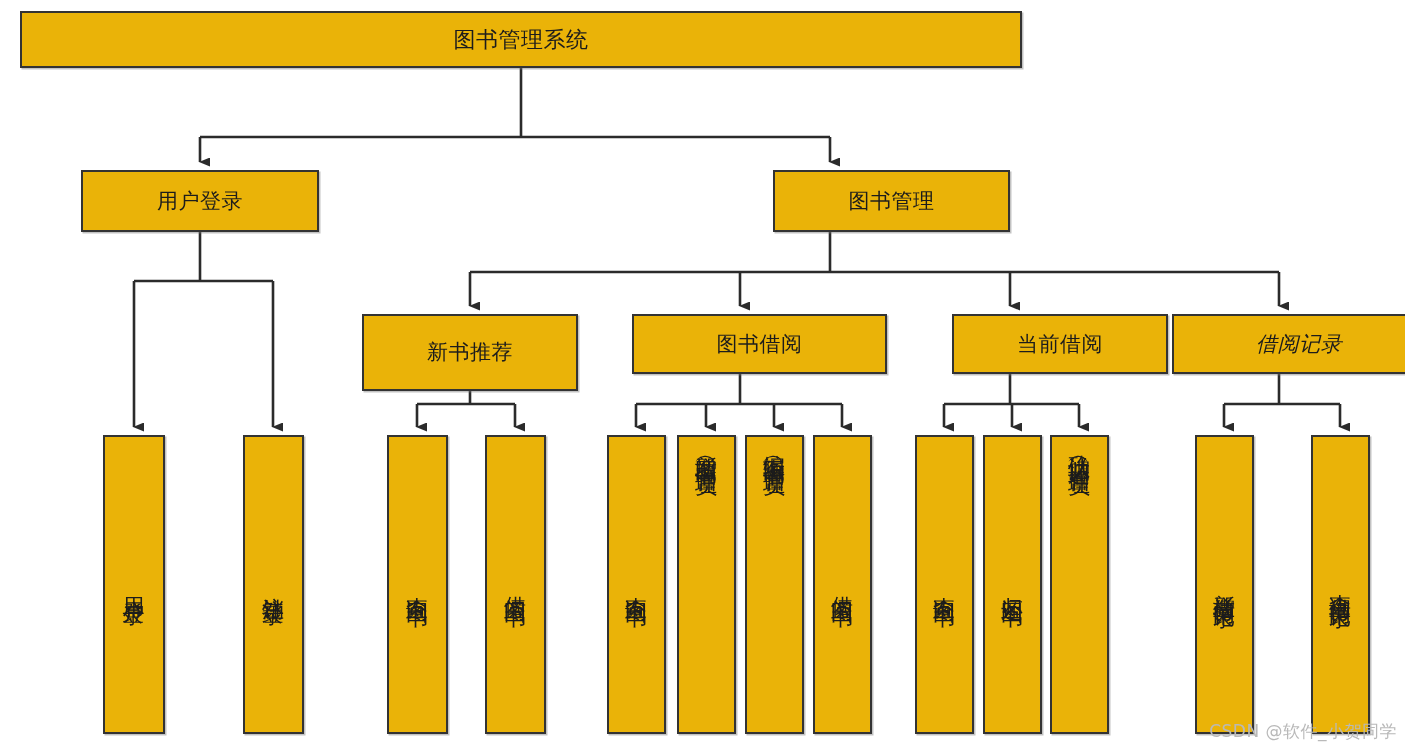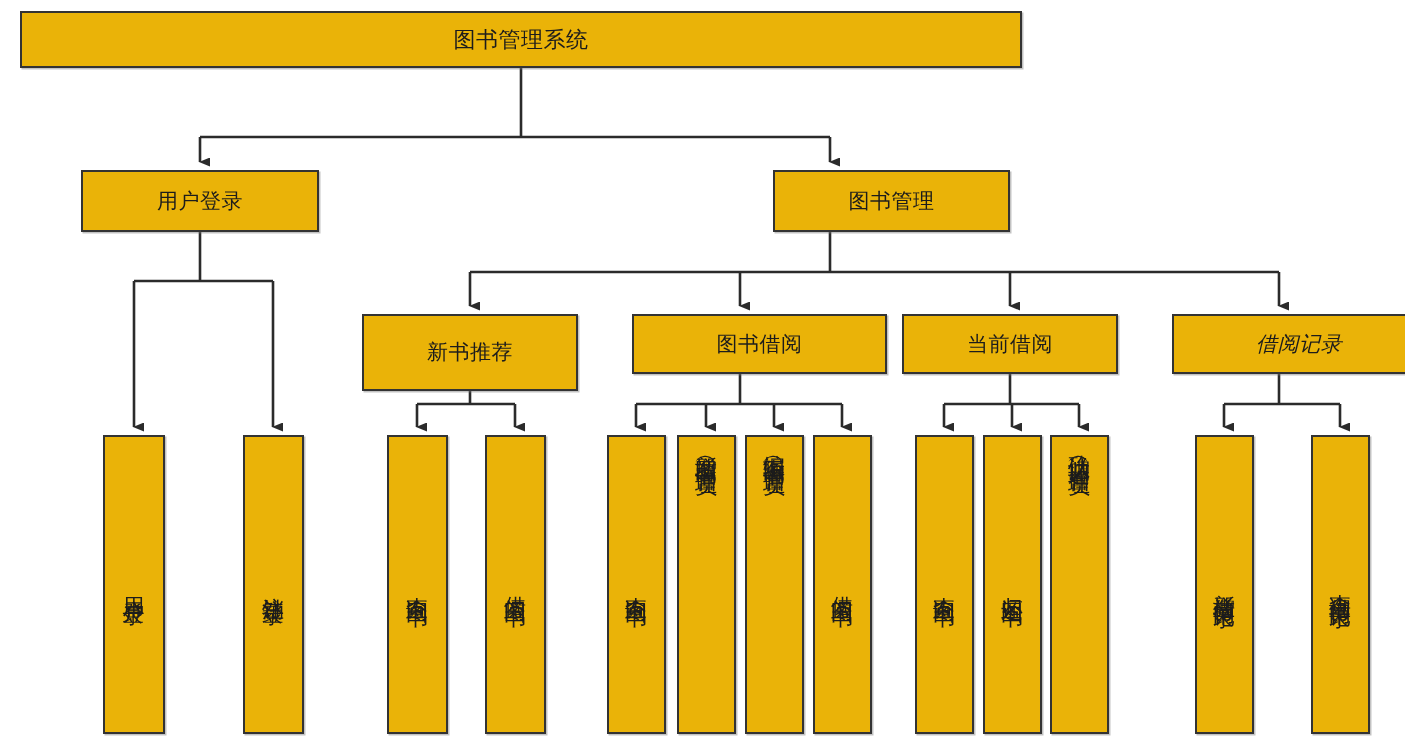--- a/index.html
+++ b/index.html
@@ -136,21 +136,21 @@
   <div class="node" style="left:745px;top:170px;width:237px;height:62px;margin-left:28px;">
     <span class="lbl">图书管理</span>
   </div>
 
   <div class="node" style="left:362px;top:314px;width:216px;height:77px;">
     <span class="lbl">新书推荐</span>
   </div>
   <div class="node" style="left:632px;top:314px;width:255px;height:60px;">
     <span class="lbl">图书借阅</span>
   </div>
-  <div class="node" style="left:902px;top:314px;width:216px;height:60px;">
+  <div class="node" style="left:952px;top:314px;width:216px;height:60px;">
     <span class="lbl">当前借阅</span>
   </div>
   <div class="node" style="left:1172px;top:314px;width:254px;height:60px;font-style:italic;">
     <span class="lbl">借阅记录</span>
   </div>
 
   <div class="node leaf mid" style="left:103px;top:435px;width:62px;height:299px;">
     <span class="lbl">用户登录</span>
   </div>
   <div class="node leaf mid" style="left:243px;top:435px;width:61px;height:299px;">
@@ -187,14 +187,15 @@
     <span class="lbl">确认归还（管理员）</span>
   </div>
 
   <div class="node leaf mid" style="left:1195px;top:435px;width:59px;height:299px;">
     <span class="lbl">新增借阅记录</span>
   </div>
   <div class="node leaf mid" style="left:1311px;top:435px;width:59px;height:299px;">
     <span class="lbl">查询借阅记录</span>
   </div>
 
+  <div class="watermark">CSDN @软件_小贺同学</div>
 
 </div>
 
 </body></html>

